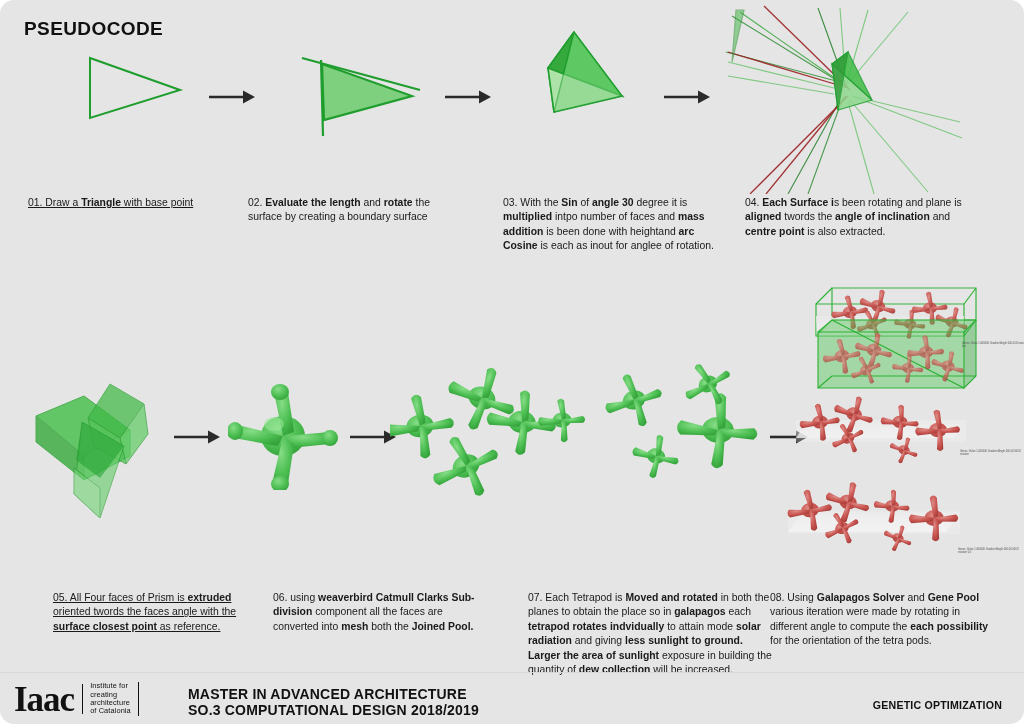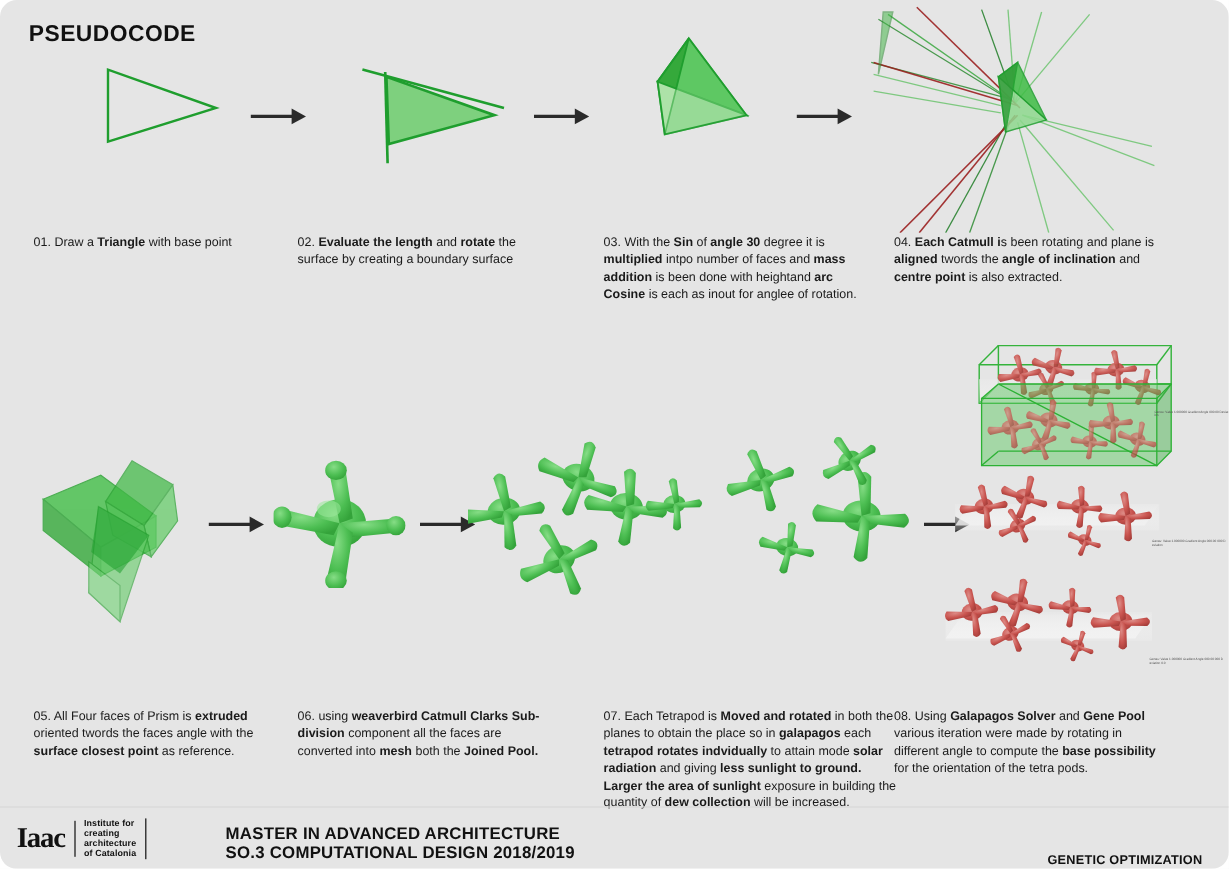--- a/index.html
+++ b/index.html
@@ -47,23 +47,23 @@
   
   .caption {
     position: absolute;
     font-size: 10.4px;
     line-height: 14.4px;
     color: #1a1a1a;
     text-align: left;
   }
   .caption b { font-weight: bold; }
   #cap-row1 .caption { top: 196px; }
-  #cap-row2 .caption { top: 591px; }
-
-  .col1 { left: 28px;  width: 215px; }
+  #cap-row2 .caption { top: 591px; margin-left: 25px; }
+
+  .col1 { left: 28px;  width: 215px; text-decoration: underline; }
   .col2 { left: 248px; width: 215px; }
   .col3 { left: 503px; width: 215px; }
   .col4 { left: 745px; width: 230px; }
 
   
   .footer-rule {
     position: absolute;
     left: 0;
     top: 672px;
     width: 1024px;
@@ -81,35 +81,35 @@
     position: absolute;
     left: 14px;
     top: 8px;
     display: flex;
     align-items: center;
     height: 36px;
   }
   .logo-mark {
     font-family: "Liberation Serif", serif;
     font-weight: bold;
-    font-size: 24px;
+    font-size: 35px;
     line-height: 35px;
     letter-spacing: -1px;
     color: #111;
   }
   .logo-divider {
     width: 1px;
     height: 30px;
     background: #111;
     margin: 0 7px 0 8px;
   }
   .logo-sub {
     font-size: 7.4px;
     line-height: 8.4px;
-    font-weight: bold;
+    font-weight: normal;
     color: #111;
     letter-spacing: 0.1px;
   }
   .logo-divider2 {
     width: 1px;
     height: 34px;
     background: #111;
     margin: 0 12px 0 7px;
   }
   .footer-title {
@@ -118,21 +118,21 @@
     top: 13px;
     font-size: 14px;
     font-weight: bold;
     line-height: 16px;
     letter-spacing: 0.2px;
     color: #111;
   }
   .footer-right {
     position: absolute;
     right: 22px;
-    top: 38px;
+    top: 26px;
     font-size: 10.6px;
     font-weight: bold;
     letter-spacing: 0.2px;
     color: #111;
   }
   
   .micro-note {
     position: absolute;
     font-size: 2.6px;
     line-height: 3.2px;
@@ -212,21 +212,21 @@
       <polygon points="110,60 126,48 150,96" fill="#3fbd45" stroke="#1f9e2e" stroke-width="1.2" opacity="0.85"></polygon>
       <polygon points="110,60 116,106 150,96" fill="#8fd98f" stroke="#1f9e2e" stroke-width="1.2" opacity="0.85"></polygon>
       <polygon points="110,60 126,48 116,106" fill="#2f9a36" stroke="#1f9e2e" stroke-width="1.2" opacity="0.8"></polygon>
     </svg>
   </div>
 
   <div id="cap-row1">
     <div class="caption col1" id="cap01"><span>01. Draw a </span><b>Triangle</b><span> with base point</span></div>
     <div class="caption col2" id="cap02"><span>02. </span><b>Evaluate the length</b><span> and </span><b>rotate</b><span> the surface by creating a boundary surface</span></div>
     <div class="caption col3" id="cap03"><span>03. With the </span><b>Sin</b><span> of </span><b>angle 30</b><span> degree it is </span><b>multiplied</b><span> intpo number of faces and </span><b>mass addition</b><span> is been done with heightand </span><b>arc Cosine</b><span> is each as inout for anglee of rotation.</span></div>
-    <div class="caption col4" id="cap04"><span>04. </span><b>Each Catmull i</b><span>s been rotating and plane is </span><b>aligned</b><span> twords the </span><b>angle of inclination</b><span> and </span><b>centre point</b><span> is also extracted.</span></div>
+    <div class="caption col4" id="cap04"><span>04. </span><b>Each Surface i</b><span>s been rotating and plane is </span><b>aligned</b><span> twords the </span><b>angle of inclination</b><span> and </span><b>centre point</b><span> is also extracted.</span></div>
   </div>
 
   <div class="row-graphics" id="row2-graphics">
 
     <svg class="fig" style="left:22px; top:98px;" width="180" height="160" viewBox="0 0 180 160">
       <g opacity="0.82">
         <polygon points="14,48 62,28 108,62 62,88" fill="#46bf4b" stroke="#2aa132" stroke-width="1"></polygon>
         <polygon points="14,48 14,74 62,112 62,88" fill="#3aab3f" stroke="#2aa132" stroke-width="1"></polygon>
         <polygon points="62,88 62,112 108,88 108,62" fill="#55c45a" stroke="#2aa132" stroke-width="1"></polygon>
       </g>
@@ -578,21 +578,21 @@
 
     <div class="micro-note" style="left:962px; top:72px;">Genes: Value 1.000000 Gradient Angle 000.00 Deviation</div>
     <div class="micro-note" style="left:960px; top:180px;">Genes: Value 1.000000 Gradient Angle 000.00 000 Deviation</div>
     <div class="micro-note" style="left:958px; top:278px;">Genes: Value 1.000000 Gradient Angle 000.00 000 Deviation 0.0</div>
   </div>
 
   <div id="cap-row2">
     <div class="caption col1" id="cap05"><span>05. All Four faces of Prism is </span><b>extruded</b><span> oriented twords the faces angle with the </span><b>surface closest point</b><span> as reference.</span></div>
     <div class="caption col2" id="cap06"><span>06. using </span><b>weaverbird Catmull Clarks Sub-division</b><span> component all the faces are converted into </span><b>mesh</b><span> both the </span><b>Joined Pool.</b></div>
     <div class="caption col3" id="cap07" style="width:245px;"><span>07. Each Tetrapod is </span><b>Moved and rotated</b><span> in both the planes to obtain the place so in </span><b>galapagos</b><span> each </span><b>tetrapod rotates indvidually</b><span> to attain mode </span><b>solar radiation</b><span> and giving </span><b>less sunlight to ground. Larger the area of sunlight</b><span> exposure in building the quantity of </span><b>dew collection</b><span> will be increased.</span></div>
-    <div class="caption col4" id="cap08"><span>08. Using </span><b>Galapagos Solver</b><span> and </span><b>Gene Pool</b><span> various iteration were made by rotating in different angle to compute the </span><b>base possibility</b><span> for the orientation of the tetra pods.</span></div>
+    <div class="caption col4" id="cap08"><span>08. Using </span><b>Galapagos Solver</b><span> and </span><b>Gene Pool</b><span> various iteration were made by rotating in different angle to compute the </span><b>each possibility</b><span> for the orientation of the tetra pods.</span></div>
   </div>
 
   <div class="footer-rule"></div>
   <div class="footer">
     <div class="logo-block">
       <span class="logo-mark">Iaac</span>
       <span class="logo-divider"></span>
       <span class="logo-sub">
         <span>Institute for</span><br>
         <span>creating</span><br>

